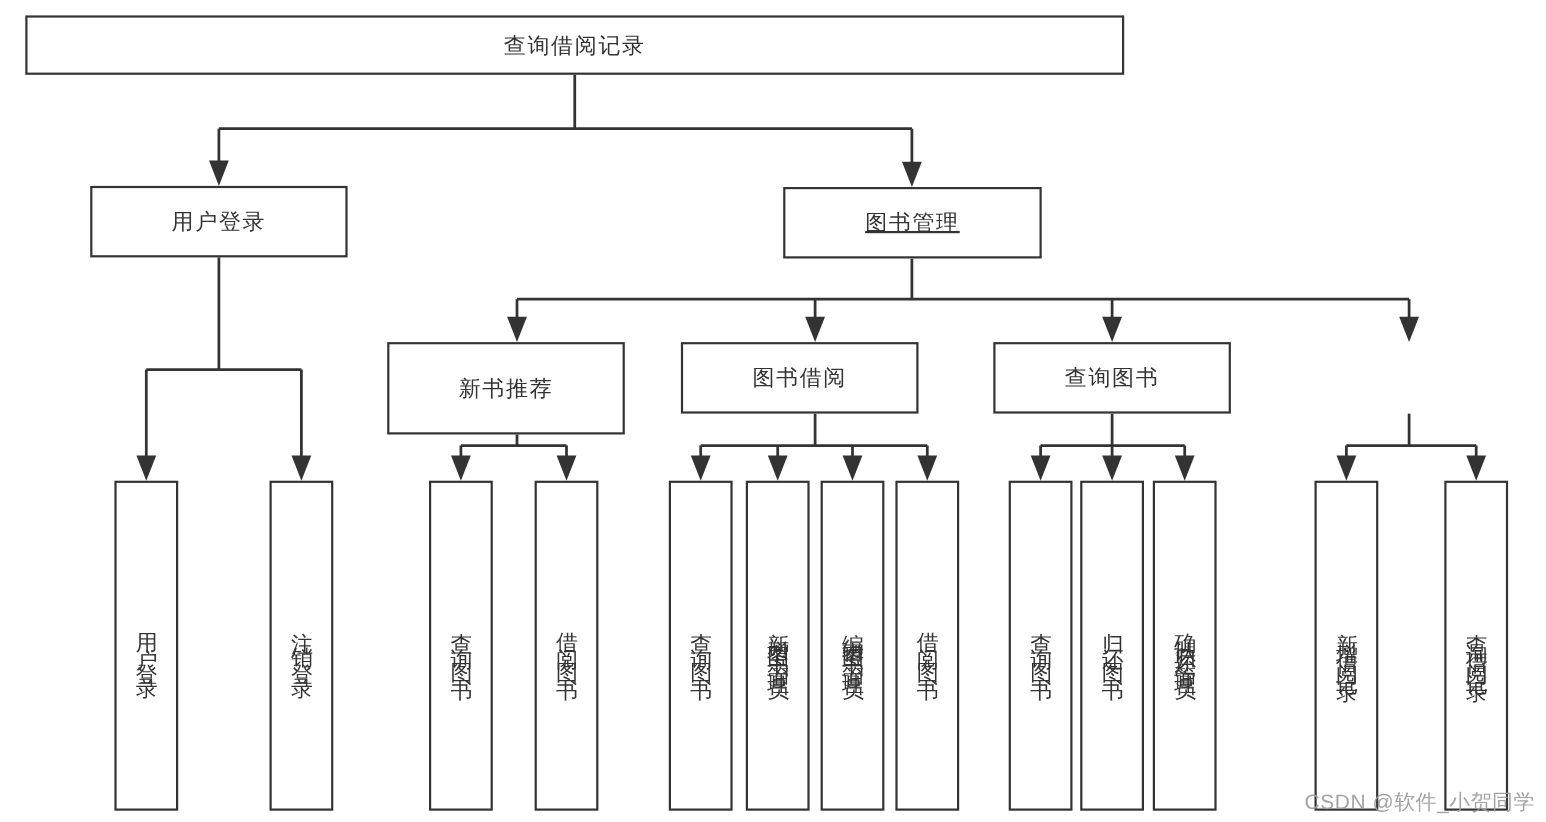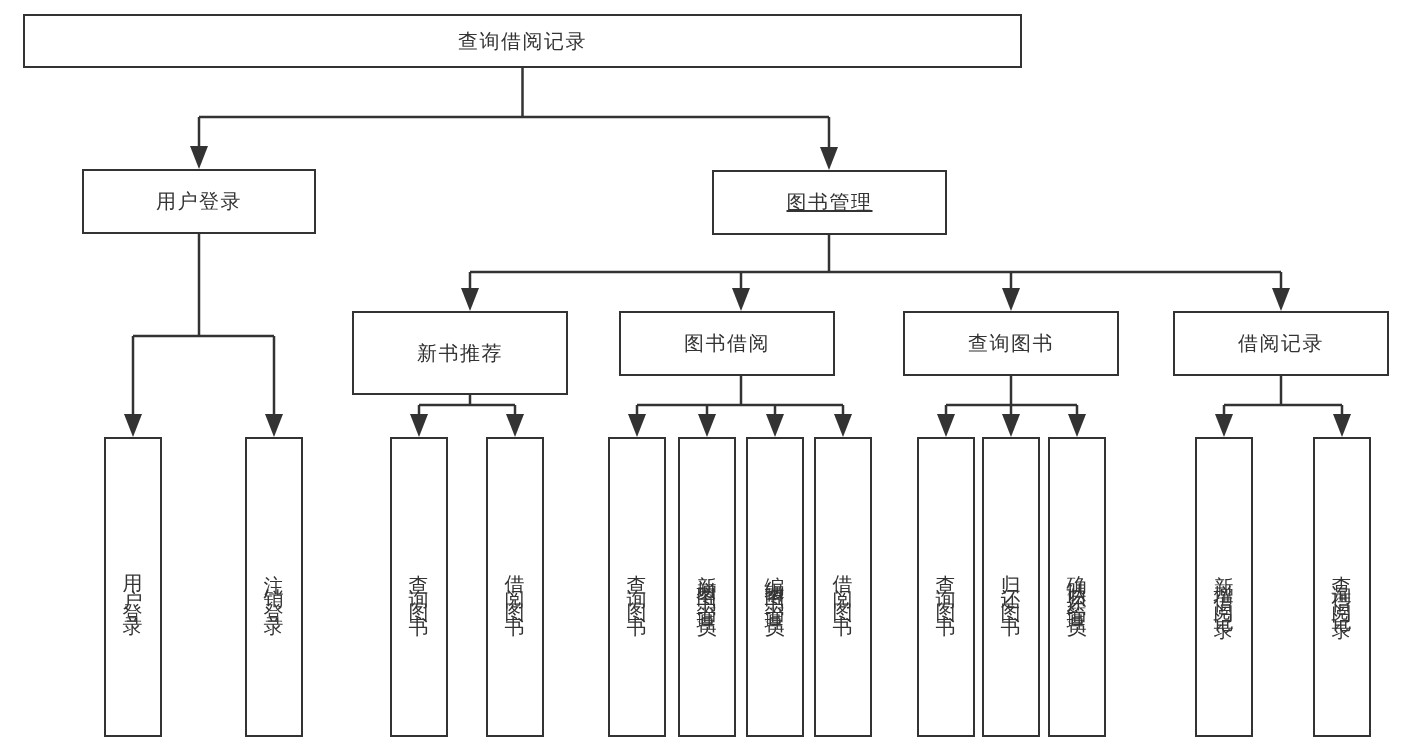--- a/index.html
+++ b/index.html
@@ -138,23 +138,20 @@
 
   <div class="node hnode" style="left:352px; top:311px; width:216px; height:84px;">
     <span>新书推荐</span>
   </div>
   <div class="node hnode" style="left:619px; top:311px; width:216px; height:65px;">
     <span>图书借阅</span>
   </div>
   <div class="node hnode" style="left:903px; top:311px; width:216px; height:65px;">
     <span>查询图书</span>
   </div>
-  <div class="node hnode" style="left:1173px; top:311px; width:216px; height:65px;">
-    <span>借阅记录</span>
-  </div>
 
   <div class="node vnode ls-lg" style="left:104px; top:437px; width:58px; height:300px;">
     <span>用户登录</span>
   </div>
   <div class="node vnode ls-lg" style="left:245px; top:437px; width:58px; height:300px;">
     <span>注销登录</span>
   </div>
 
   <div class="node vnode ls-lg" style="left:390px; top:437px; width:58px; height:300px;">
     <span>查询图书</span>
@@ -186,14 +183,15 @@
     <span>确认归还（管理员）</span>
   </div>
 
   <div class="node vnode ls-md" style="left:1195px; top:437px; width:58px; height:300px;">
     <span>新增借阅记录</span>
   </div>
   <div class="node vnode ls-md" style="left:1313px; top:437px; width:58px; height:300px;">
     <span>查询借阅记录</span>
   </div>
 
+  <div class="watermark">CSDN @软件_小贺同学</div>
 
 </div>
 
 </body></html>

